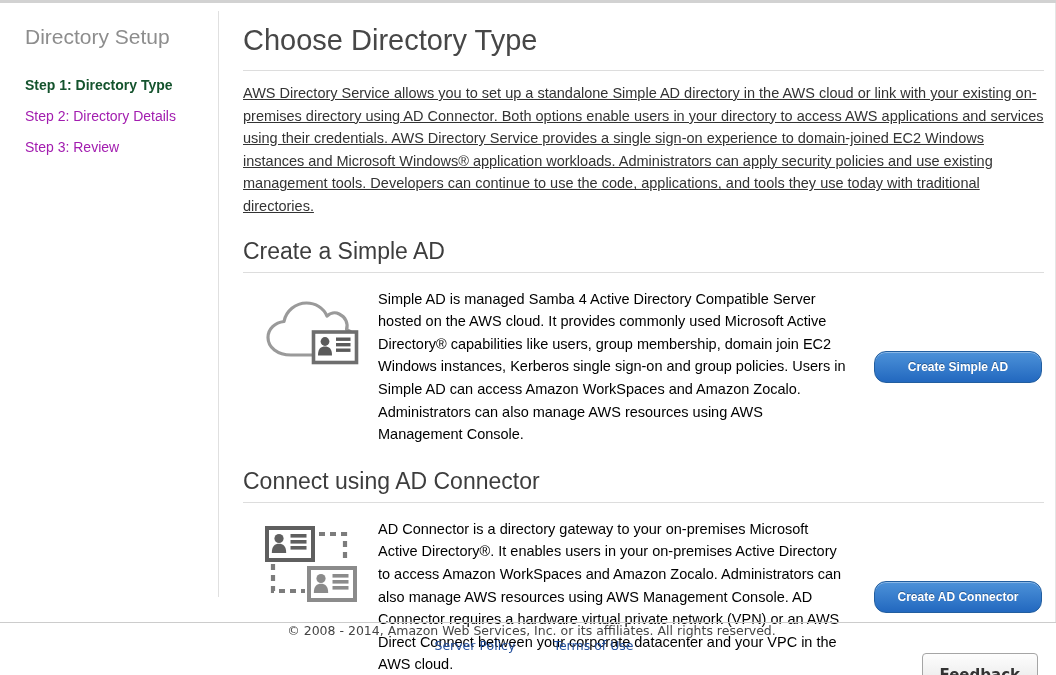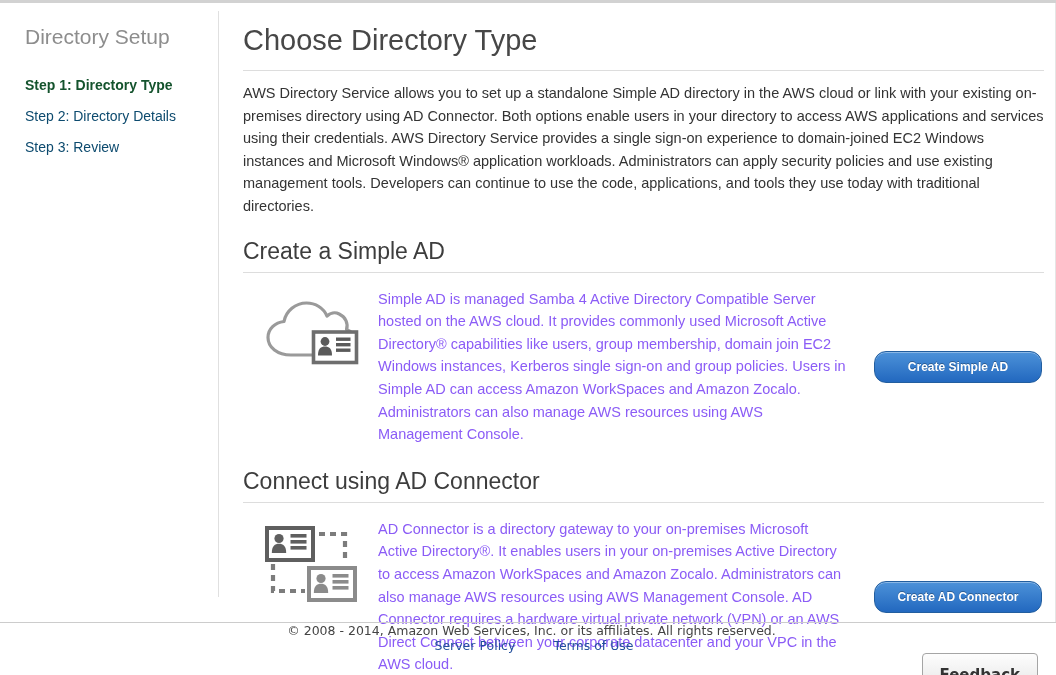--- a/index.html
+++ b/index.html
@@ -23,50 +23,51 @@
     width: 219px; flex: 0 0 219px;
     margin-top: 8px;
     height: 586px;
     border-right: 1px solid #e0e0e0;
     padding: 14px 15px 0 25px;
   }
   .sidebar-title {
     font-size: 21px; color: #8d8d8d; font-weight: 400;
     margin: 0 0 29px 0;
   }
-  .step { font-size: 14px; color: #0c4a6e; margin-bottom: 17px; line-height: 14px; }
+  .step { font-size: 14px; color: #a21caf; margin-bottom: 17px; line-height: 14px; }
   .step.active { color: #14532d; font-weight: bold; }
   
   .main {
     flex: 1;
     padding: 11px 12px 0 24px;
   }
   .page-title {
     font-size: 29px; font-weight: 400; color: #474747;
     margin: 10px 0 0 0; padding-bottom: 13px;
     border-bottom: 1px solid #dddddd;
     letter-spacing: 0;
   }
   .intro {
     font-size: 14.5px; line-height: 22.6px; color: #333;
     margin: 11px 0 20px 0;
+    text-decoration: underline;
   }
   .section-heading {
     font-size: 23px; font-weight: 400; color: #3d3d3d;
     margin: 12px 0 0 0; padding-bottom: 7px;
     border-bottom: 1px solid #dddddd;
   }
   .section-row { display: flex; align-items: flex-start; padding: 15px 0 10px 0; }
   .icon-box {
     flex: 0 0 135px; width: 135px;
     display: flex; justify-content: center; padding-top: 4px;
   }
   .section-desc {
     flex: 1;
-    font-size: 14.5px; line-height: 22.6px; color: #8b5cf6;
+    font-size: 14.5px; line-height: 22.6px; color: #000000;
     padding-right: 16px;
   }
   .btn-col {
     flex: 0 0 180px; align-self: center;
     display: flex; justify-content: flex-end; padding-right: 2px;
   }
   .aws-btn {
     min-width: 168px;
     background: linear-gradient(#4d92d9, #2268bf);
     border: 1px solid #225e9f;

